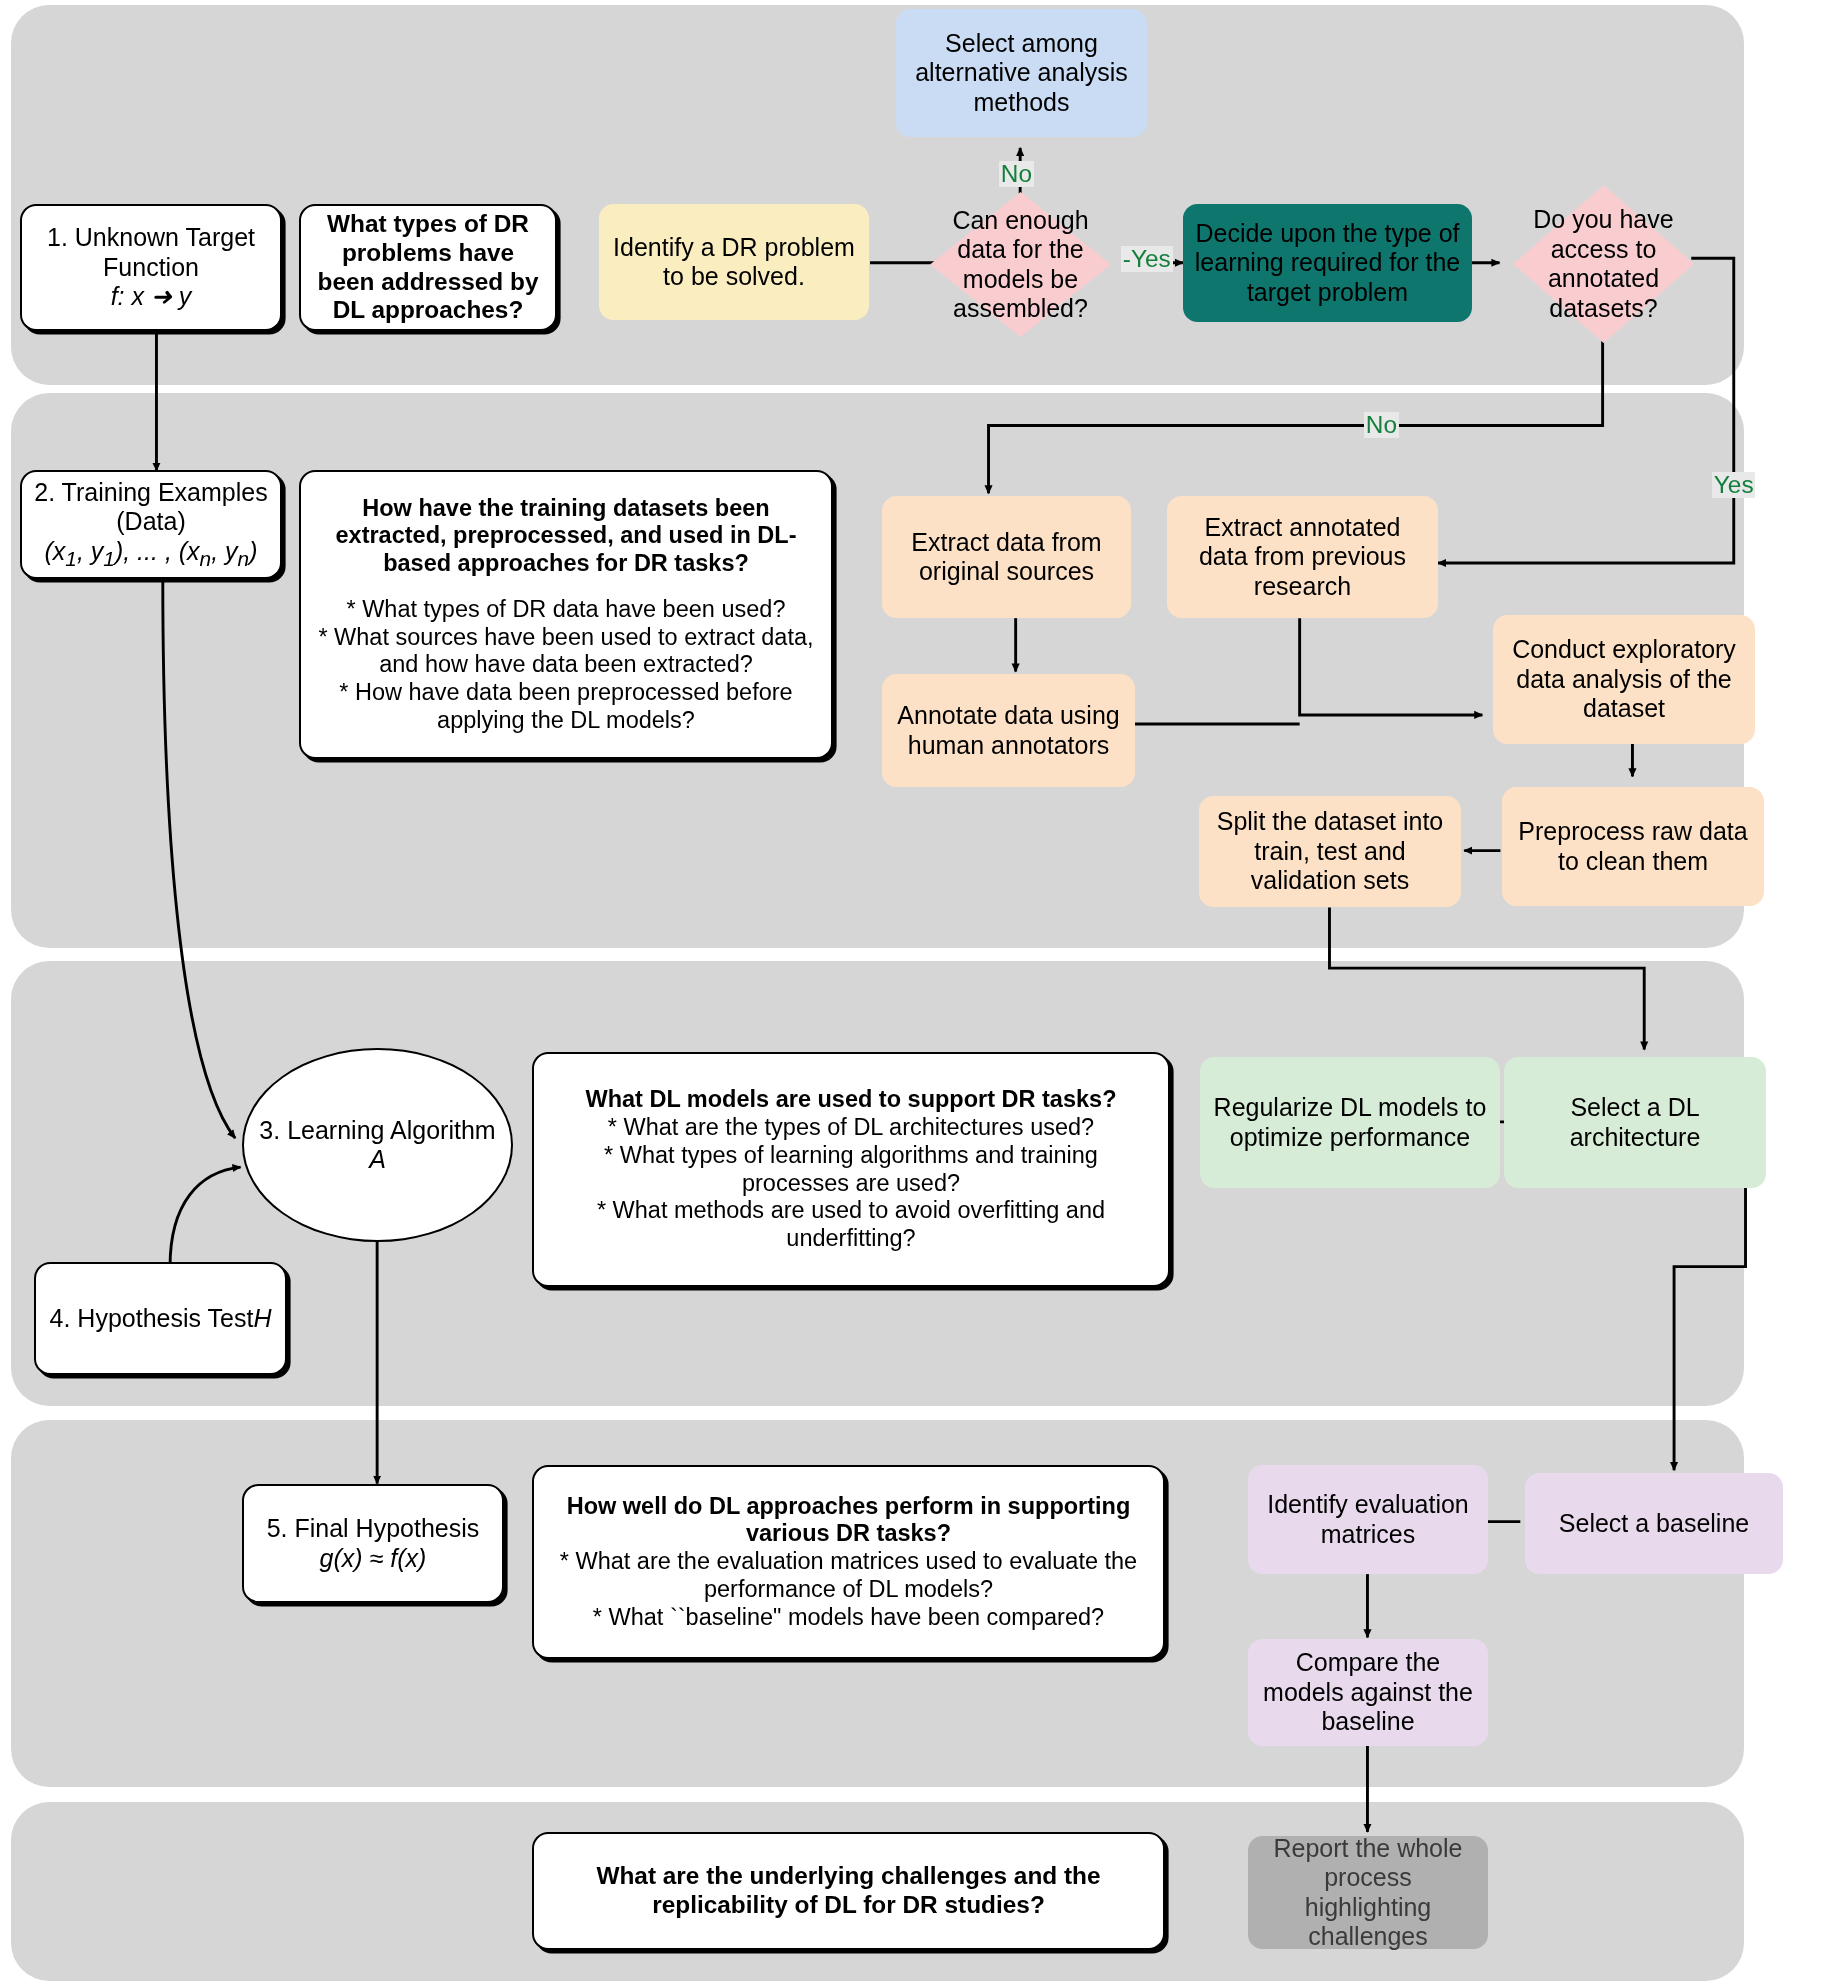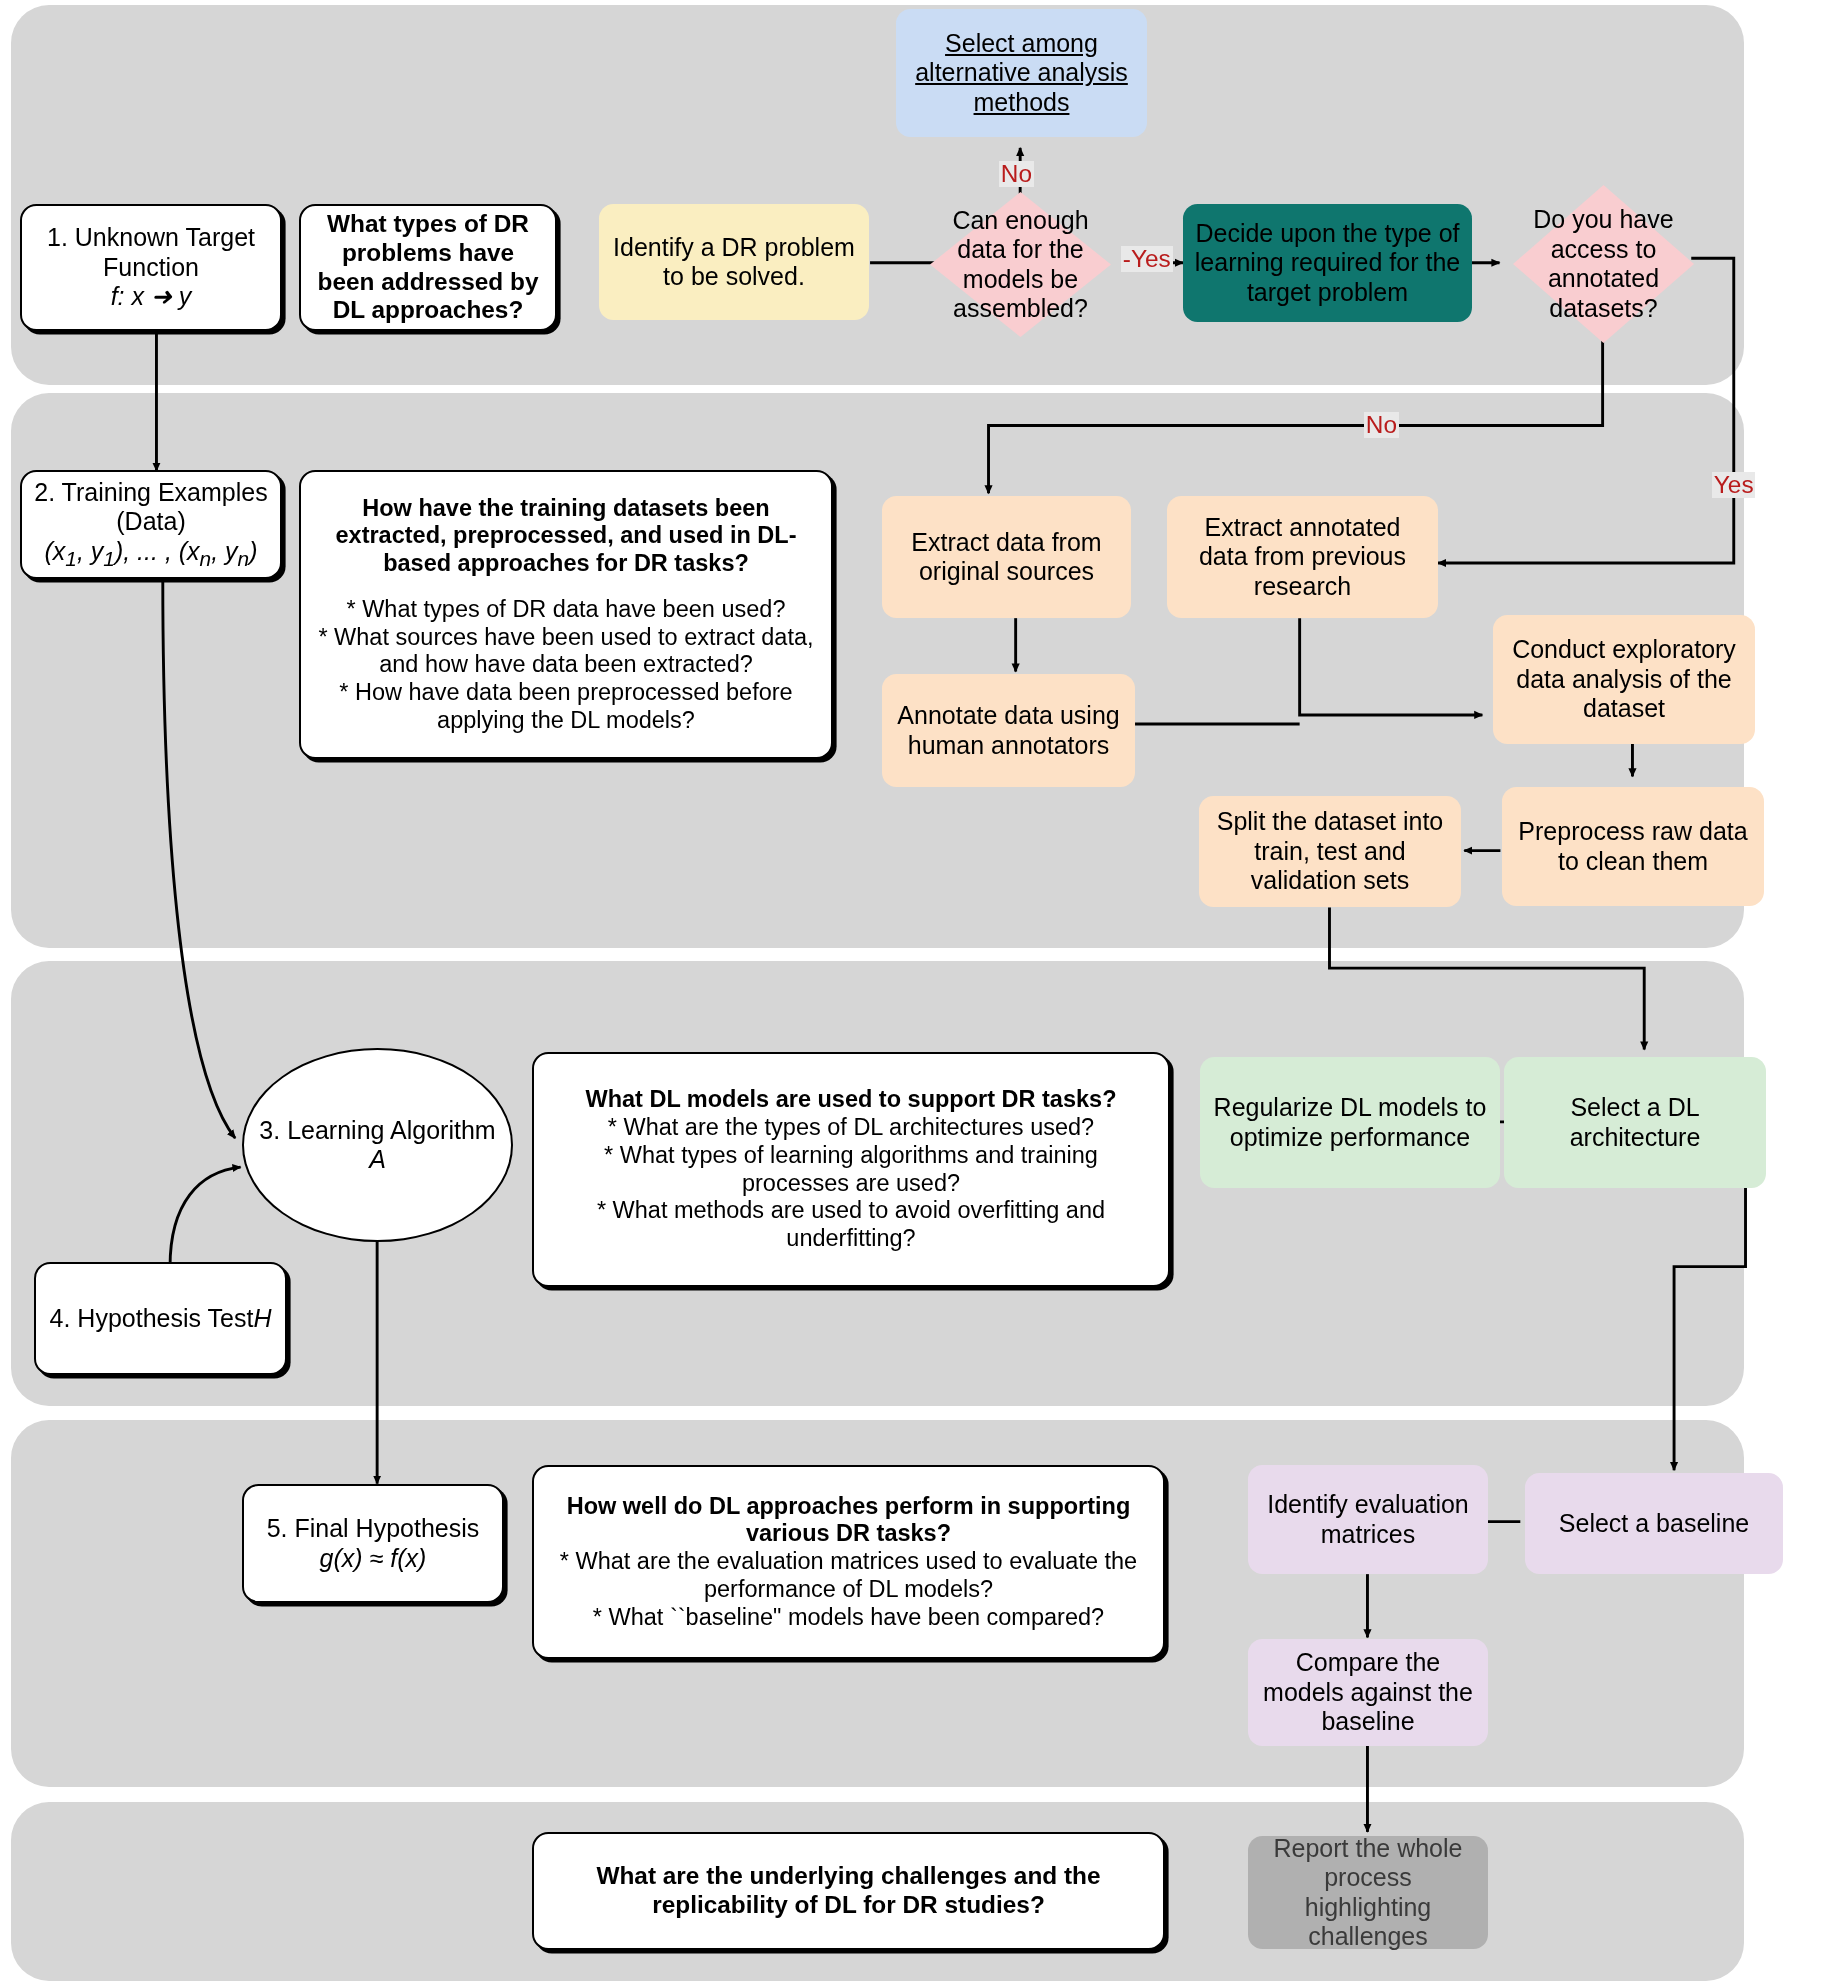--- a/index.html
+++ b/index.html
@@ -10,21 +10,21 @@
         justify-content:center;text-align:center;line-height:1.18;color:#000;}
   .white{background:#ffffff;border:2.7px solid #000;border-radius:16.3px;}
   .white.shadow{box-shadow:3.6px 3.6px 0 #000;}
   .q{font-weight:bold;}
   .fill{border:none;border-radius:14.5px;}
   .ellipse{background:#fff;border:2.7px solid #000;border-radius:50%;}
   .diamond-wrap{position:absolute;display:flex;align-items:center;justify-content:center;}
   .diamond-shape{position:absolute;left:0;top:0;width:100%;height:100%;
         background:#f9cdd0;clip-path:polygon(50% 0,100% 50%,50% 100%,0 50%);}
   .diamond-label{position:relative;text-align:center;line-height:1.18;color:#000;z-index:2;}
-  .edgelabel{position:absolute;background:#e9e9e9;color:#b91c1c;line-height:1;
+  .edgelabel{position:absolute;background:#e9e9e9;color:#15803d;line-height:1;
         padding:0.9px 1.8px;z-index:6;}
   svg.links{position:absolute;left:0;top:0;width:1845px;height:1987px;
         pointer-events:none;z-index:3;}
   .nodeZ{z-index:5;}
   .ital{font-style:italic;}
 </style>
 </head>
 <body>
 
 <div id="stage">
@@ -135,21 +135,21 @@
   <div class="node white shadow nodeZ" style="left:532px;top:1465px;width:633px;height:194px;flex-direction:column;padding:11px 16.3px;font-size:23.5px;">
     <span class="q">How well do DL approaches perform in supporting various DR tasks?</span>
     <span>* What are the evaluation matrices used to evaluate the performance of DL models?</span>
     <span>* What ``baseline" models have been compared?</span>
   </div>
 
   <div class="node white shadow nodeZ q" style="left:532px;top:1832px;width:633px;height:118px;padding:9px 18px;font-size:24.4px;">
     <span>What are the underlying challenges and the replicability of DL for DR studies?</span>
   </div>
 
-  <div class="node fill nodeZ" style="left:896px;top:9px;width:251px;height:128px;background:#cadcf4;font-size:25px;padding:5.4px 11px;text-decoration:underline;">
+  <div class="node fill nodeZ" style="left:896px;top:9px;width:251px;height:128px;background:#cadcf4;font-size:25px;padding:5.4px 11px;">
     <span>Select among alternative analysis methods</span>
   </div>
 
   <div class="node fill nodeZ" style="left:599px;top:204px;width:270px;height:116px;background:#faeec1;font-size:25px;padding:5.4px 11px;">
     <span>Identify a DR problem to be solved.</span>
   </div>
 
   <div class="diamond-wrap nodeZ" style="left:930px;top:192px;width:181px;height:145px;">
     <div class="diamond-shape"></div>
     <div class="diamond-label" style="font-size:25px;width:145px;">Can enough data for the models be assembled?</div>

